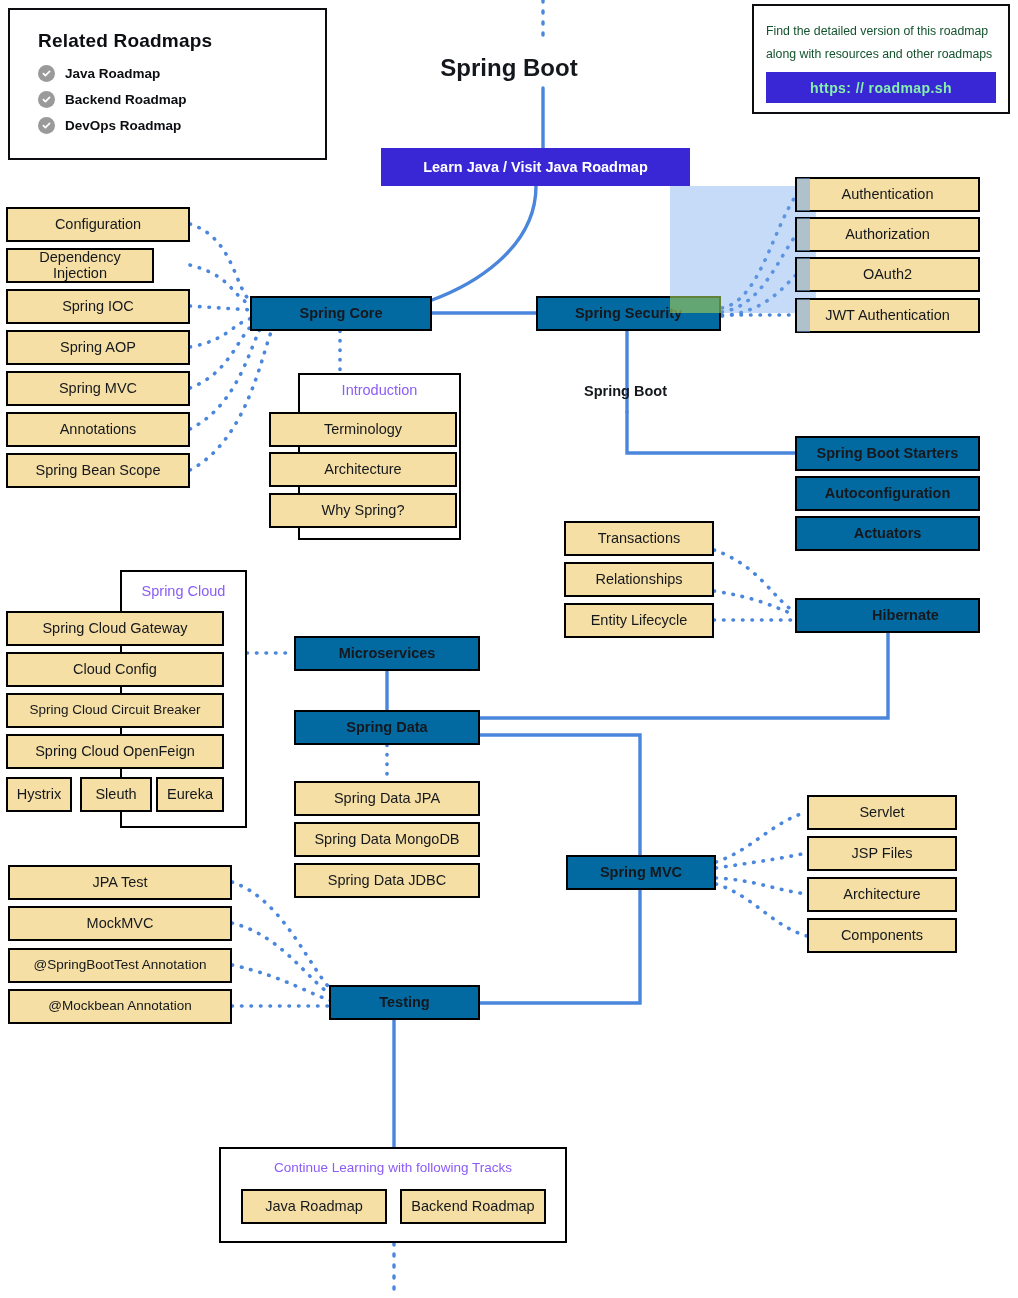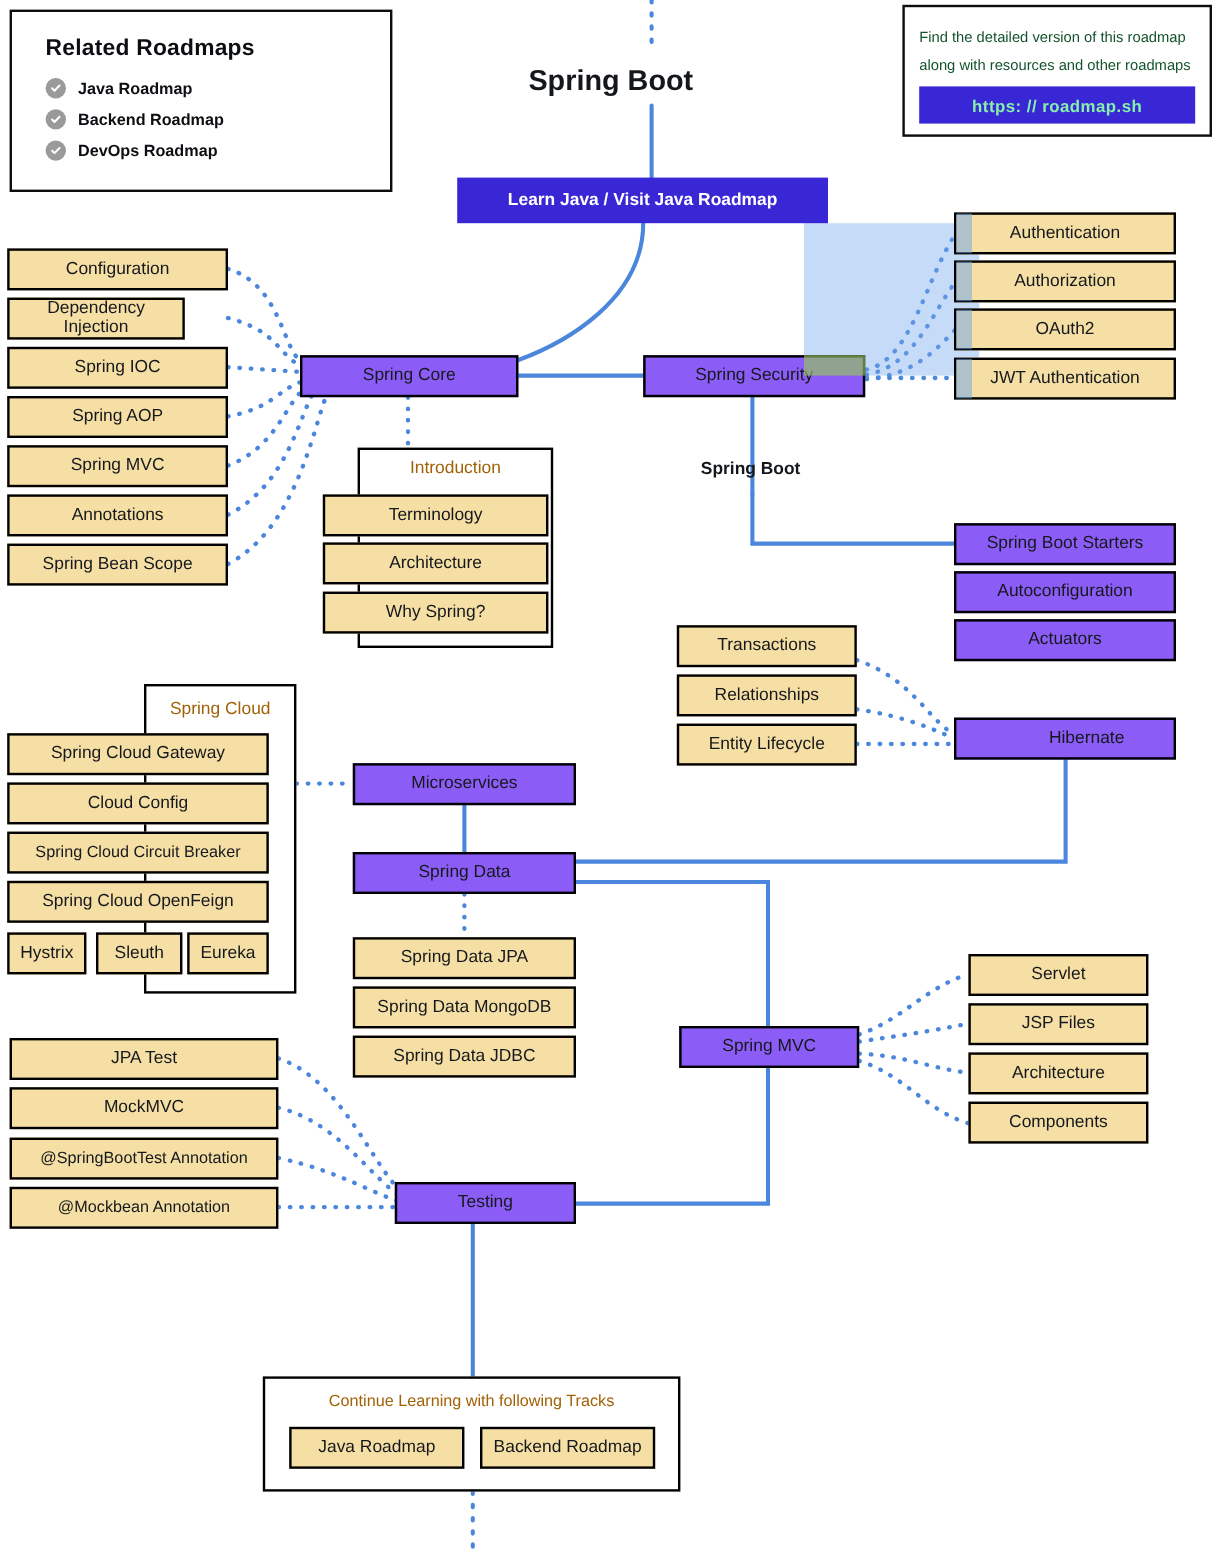--- a/index.html
+++ b/index.html
@@ -31,34 +31,34 @@
     align-items: center;
     justify-content: center;
     text-align: center;
     border: 2px solid #000000;
     color: #15181c;
     z-index: 3;
     line-height: 1.1;
     padding: 0 4px;
   }
   .node.tan   { background: #F6DFA4; font-size: 14.5px; font-weight: 500; }
-  .node.yellow{ background: #8b5cf6; font-size: 14.5px; font-weight: 400; }
+  .node.yellow{ background: #0369a1; font-size: 14.5px; font-weight: 700; }
 
   .group-box {
     position: absolute;
     box-sizing: border-box;
     border: 2px solid #000000;
     background: #ffffff;
     z-index: 2;
   }
   .group-title {
     position: absolute;
     z-index: 4;
     font-size: 14.5px;
-    color: #a16207;
+    color: #8b5cf6;
     text-align: center;
     white-space: nowrap;
   }
 
   
   #related-panel {
     position: absolute;
     left: 8px; top: 8px;
     width: 319px; height: 152px;
     border: 2px solid #0b0d10;

